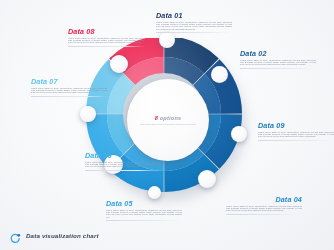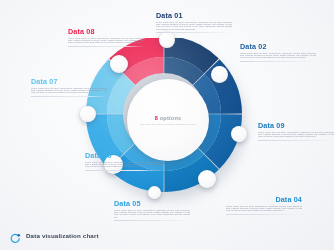--- a/index.html
+++ b/index.html
@@ -2,21 +2,21 @@
 <html><head>
 <meta charset="utf-8">
 <style>
   html,body{margin:0;padding:0;}
   body{
     width:334px;height:250px;overflow:hidden;
     font-family:"Liberation Sans","DejaVu Sans",sans-serif;
     background:radial-gradient(ellipse at 45% 40%, #ffffff 0%, #f7f8fa 55%, #eef0f4 100%);
     position:relative;
   }
-  .stage{position:absolute;inset:0;}
+  .stage{position:absolute;inset:0;font-style:italic;}
 
   
   .callout{position:absolute;width:76px;}
   .callout .title{
     font-size:7.2px;font-weight:700;letter-spacing:.15px;
     margin:0 0 2.2px 0;line-height:1;
   }
   .callout .body{
     font-size:2.15px;line-height:2.05px;color:#8c95a8;
     text-align:justify;margin:0;
@@ -118,39 +118,39 @@
     <div class="bubble" style="left:-6px;top:68px;width:16px;height:16px;"></div>
     <div class="bubble" style="left:24px;top:17px;width:18px;height:18px;"></div>
   </div>
 
   <div class="callout" style="left:156px;top:12px;">
     <div class="title" style="color: rgb(27, 58, 107);">Data 01</div>
     <div class="body">Lorem ipsum dolor sit amet, consectetuer adipiscing elit sed diam nonummy nibh euismod tincidunt ut laoreet dolore magna aliquam erat volutpat. Ut wisi enim ad minim veniam quis nostrud exerci tation ullamcorper suscipit lobortis nisl ut aliquip ex ea commodo consequat.</div>
     <div class="rule"></div>
   </div>
 
-  <div class="callout" style="left:240px;top:43px;">
+  <div class="callout" style="left:240px;top:50px;">
     <div class="title" style="color: rgb(28, 95, 158);">Data 02</div>
     <div class="body">Lorem ipsum dolor sit amet, consectetuer adipiscing elit sed diam nonummy nibh euismod tincidunt ut laoreet dolore magna aliquam erat volutpat. Ut wisi enim ad minim veniam quis nostrud exerci tation ullamcorper suscipit.</div>
     <div class="rule"></div>
   </div>
 
   <div class="callout" style="left:258px;top:122px;">
     <div class="title" style="color: rgb(27, 121, 188);">Data 09</div>
     <div class="body">Lorem ipsum dolor sit amet, consectetuer adipiscing elit sed diam nonummy nibh euismod tincidunt ut laoreet dolore magna aliquam erat volutpat. Ut wisi enim ad minim veniam quis nostrud exerci tation ullamcorper.</div>
     <div class="rule"></div>
   </div>
 
   <div class="callout" style="left:226px;top:196px;">
     <div class="title" style="color: rgb(30, 142, 208); text-align: right;">Data 04</div>
     <div class="body">Lorem ipsum dolor sit amet, consectetuer adipiscing elit sed diam nonummy nibh euismod tincidunt ut laoreet dolore magna aliquam erat volutpat. Ut wisi enim ad minim veniam quis nostrud exerci tation ullamcorper.</div>
     <div class="rule"></div>
   </div>
 
-  <div class="callout" style="left:114px;top:200px;">
+  <div class="callout" style="left:106px;top:200px;">
     <div class="title" style="color: rgb(46, 162, 226);">Data 05</div>
     <div class="body">Lorem ipsum dolor sit amet, consectetuer adipiscing elit sed diam nonummy nibh euismod tincidunt ut laoreet dolore magna aliquam erat volutpat. Ut wisi enim ad minim veniam quis nostrud exerci tation ullamcorper suscipit lobortis nisl.</div>
     <div class="rule"></div>
   </div>
 
   <div class="callout" style="left:40px;top:152px;margin-left:45px;">
     <div class="title" style="color: rgb(65, 178, 232);">Data 06</div>
     <div class="body">Lorem ipsum dolor sit amet, consectetuer adipiscing elit sed diam nonummy nibh euismod tincidunt ut laoreet dolore magna aliquam erat volutpat. Ut wisi enim ad minim veniam quis nostrud exerci tation ullamcorper.</div>
     <div class="rule"></div>
   </div>

